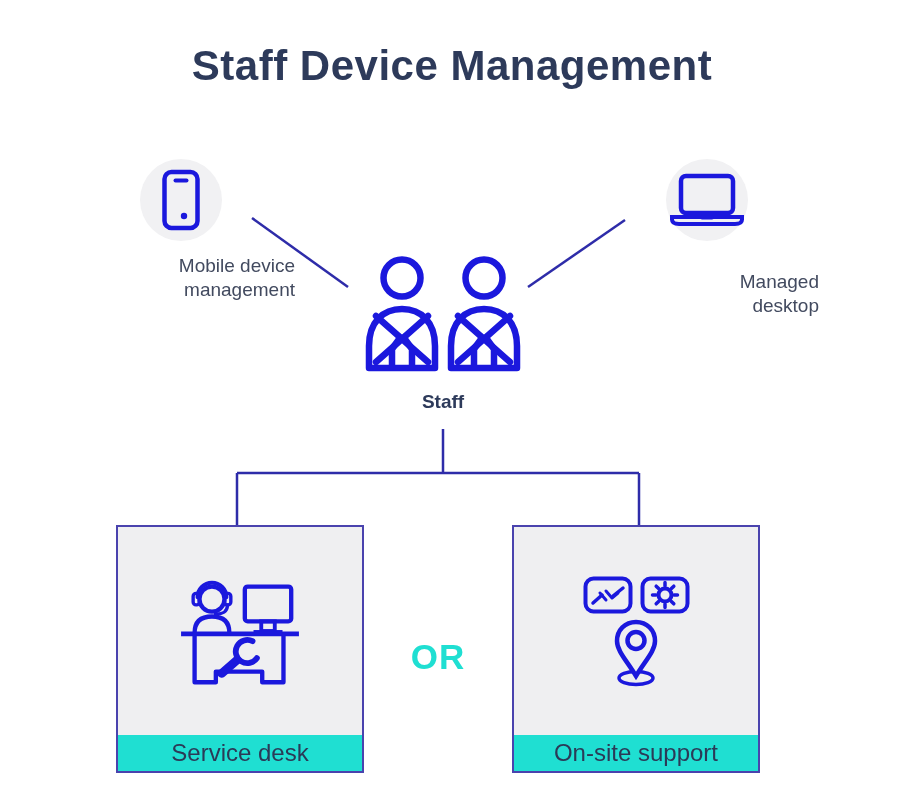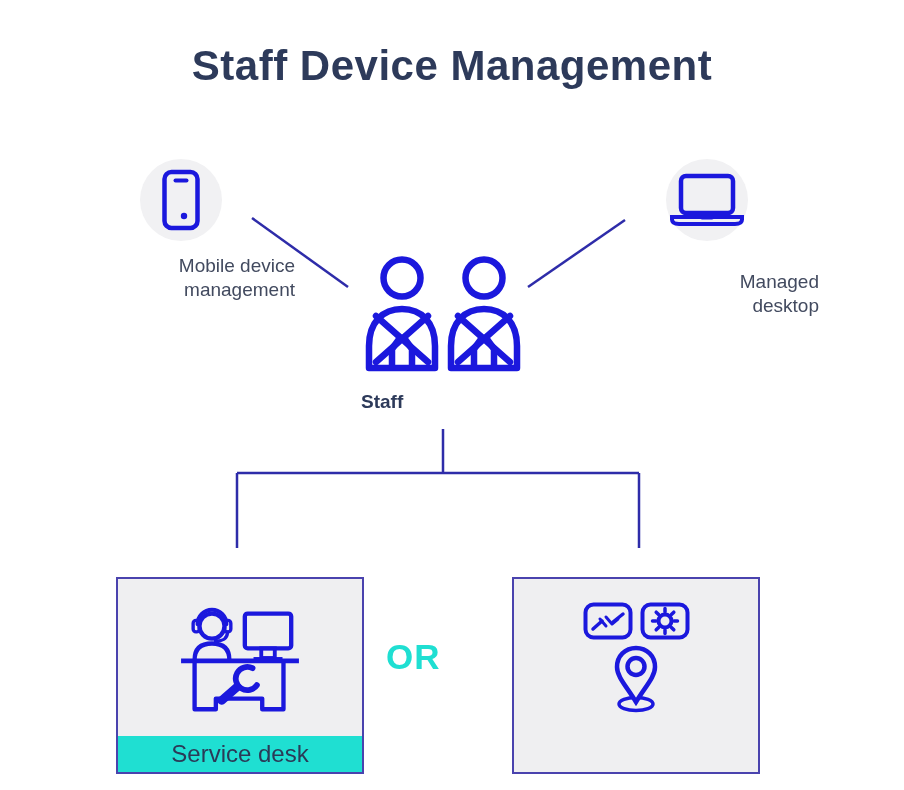--- a/index.html
+++ b/index.html
@@ -30,45 +30,45 @@
     font-size:19px; font-weight:500; line-height:1.25;
     color:var(--label_text); white-space:pre-line;
   }
   .label-mobile { left:75px; top:254px; }
   .label-desktop { left:599px; top:270px; }
   .staff-group {
     position:absolute; left:361px; top:256px; width:164px;
     display:flex; gap:4px; justify-content:center;
   }
   .staff-label {
-    position:absolute; left:361px; top:391px; width:164px; 
+    position:absolute; left:361px; top:391px; width:164px; text-align:center;
     font-size:19px; font-weight:700; color:var(--title_text);
   }
   .lines-overlay { position:absolute; inset:0; pointer-events:none; }
   .ln { stroke:var(--line_indigo); stroke-width:2.5; fill:none; }
   .ic { stroke:var(--icon_blue); fill:none; }
   .option-box {
-    position:absolute; top:577px; width:248px; height:197px;
+    position:absolute; top:525px; width:248px; height:248px;
     background:var(--box_fill); border:2px solid var(--box_border);
   }
   .box-left { left:116px; }
   .box-right { left:512px; }
   .box-icon-area {
     position:absolute; top:0; left:0; right:0; bottom:36px;
     display:flex; align-items:center; justify-content:center;
   }
   .box-band {
     position:absolute; left:0; right:0; bottom:0; height:36px;
     background:var(--accent_cyan); display:flex; align-items:center; justify-content:center;
     font-size:24px; font-weight:500; color:var(--box_label_text);
   }
   .onsite-col { display:flex; flex-direction:column; align-items:center; gap:5px; }
   .onsite-row { display:flex; gap:7px; }
   .or-label {
-    position:absolute; left:386px; top:637px; width:104px; 
+    position:absolute; left:386px; top:637px; width:104px; text-align:center;
     font-size:35px; font-weight:700; letter-spacing:1px; color:var(--accent_cyan);
   }
 </style>
 </head>
 <body>
 
 <div class="canvas">
 
   <div class="title">Staff Device Management</div>
 
@@ -157,15 +157,16 @@
             <path class="ic" stroke-width="3.5" stroke-linecap="round" d="M34,19 L37.5,19 M31.4,25.4 L33.8,27.8 M25,28 L25,31.5 M18.6,25.4 L16.2,27.8 M16,19 L12.5,19 M18.6,12.6 L16.2,10.2 M25,10 L25,6.5 M31.4,12.6 L33.8,10.2"></path>
           </svg>
         </div>
         <svg width="54" height="68" viewBox="0 0 54 68">
           <ellipse class="ic" cx="27" cy="59" rx="17" ry="6.5" stroke-width="3.5"></ellipse>
           <path d="M27,3 C16,3 8,11 8,22 C8,32 18,42 27,57 C36,42 46,32 46,22 C46,11 38,3 27,3 Z" fill="var(--box_fill)" stroke="var(--icon_blue)" stroke-width="4.5"></path>
           <circle class="ic" cx="27" cy="21.5" r="8.5" stroke-width="4.5"></circle>
         </svg>
       </div>
     </div>
+    <div class="box-band">On-site support</div>
   </div>
 
 </div>
 
 </body></html>

